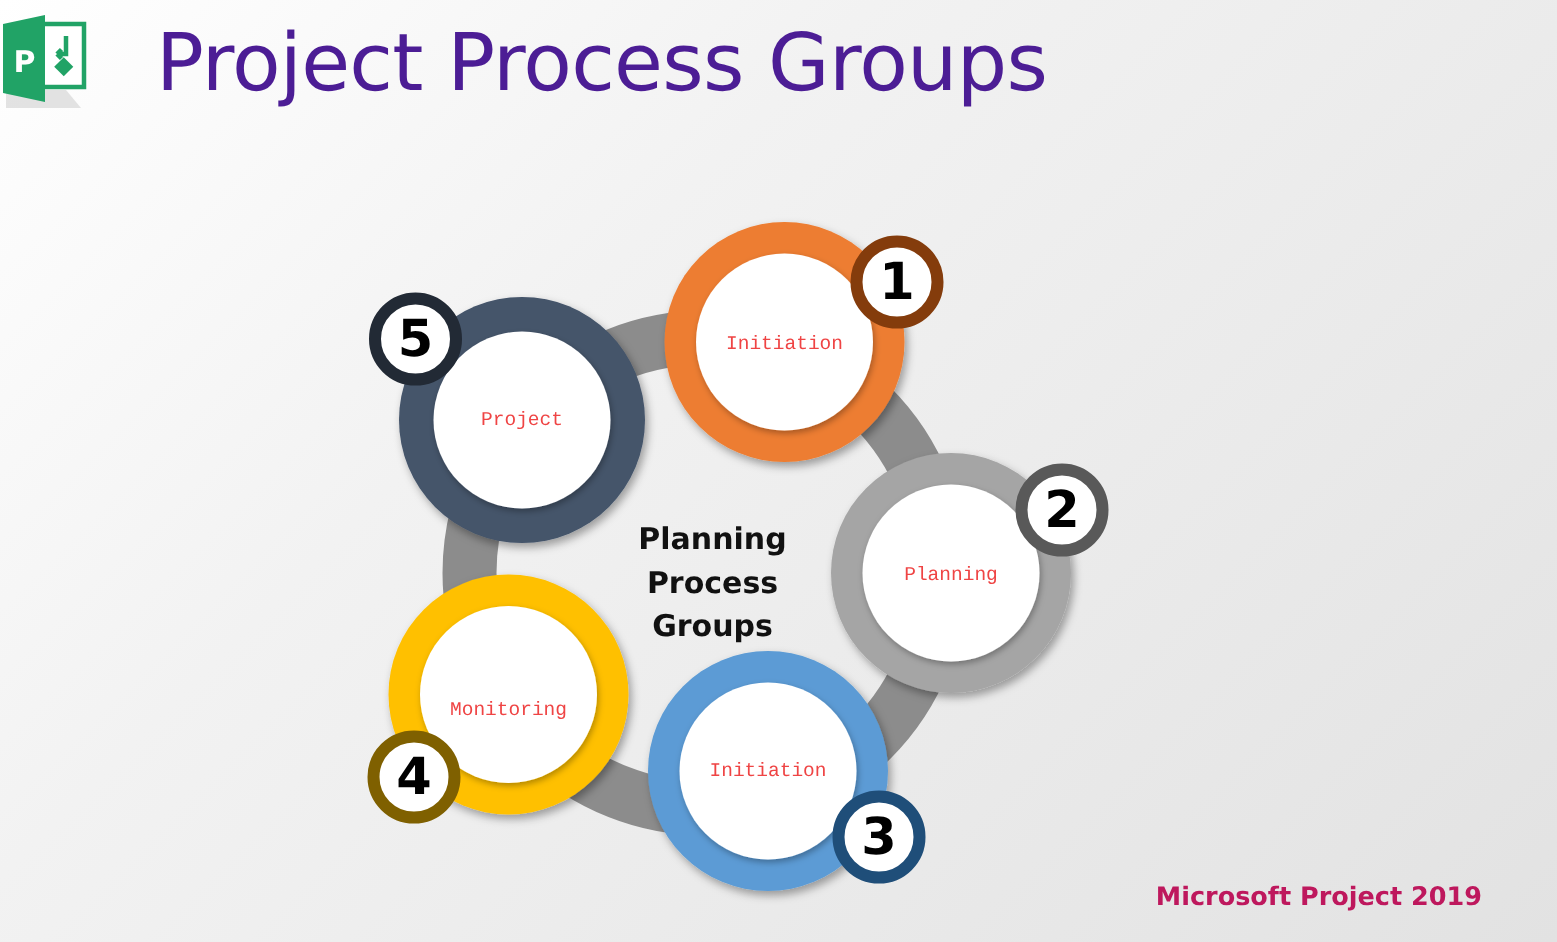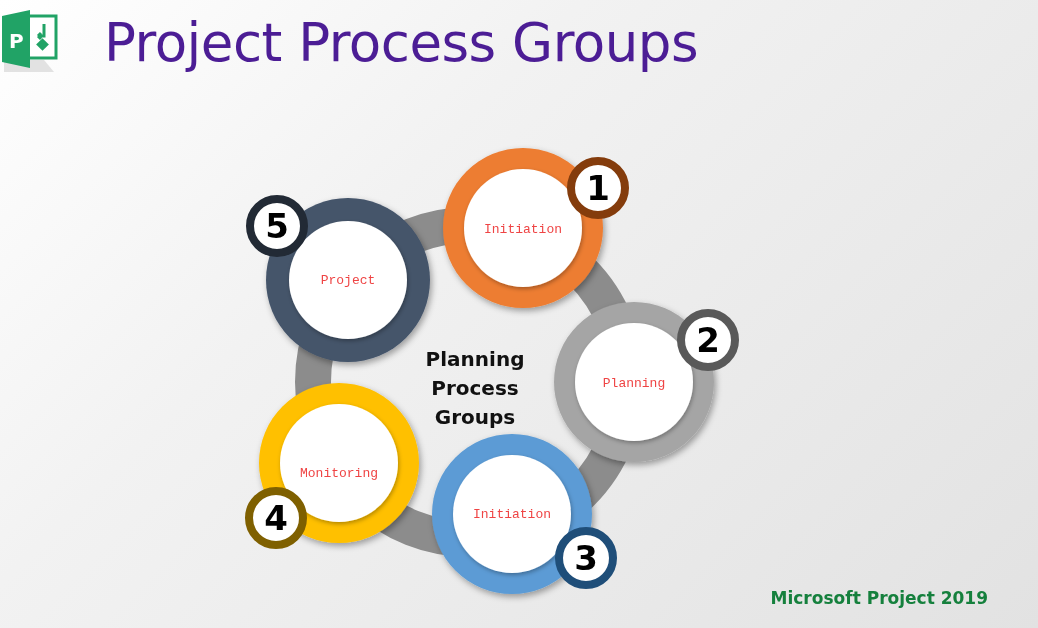--- a/index.html
+++ b/index.html
@@ -25,21 +25,21 @@
     font-family: "DejaVu Sans", sans-serif; font-weight:bold; font-size:34px; color:#000;
   }
   .center-label {
     position:absolute; left:475px; top:345px; transform:translateX(-50%);
     text-align:center; font-family:"DejaVu Sans", sans-serif; font-weight:bold;
     font-size:20px; line-height:29px; color:#111;
   }
   .center-label span { display:block; }
   .footer {
     position:absolute; right:50px; top:588px;
-    font-family:"DejaVu Sans", sans-serif; font-weight:bold; font-size:17px; color:#15803d;
+    font-family:"DejaVu Sans", sans-serif; font-weight:bold; font-size:17px; color:#be185d;
   }
 </style>
 </head>
 <body>
 
 <svg class="logo" viewBox="0 0 60 62">
   <polygon points="4,50 44,50 54,62 4,62" fill="#d0d0d0" opacity="0.6"></polygon>
   <rect x="26" y="6" width="30" height="42" fill="#ffffff" stroke="#21a366" stroke-width="3"></rect>
   <path d="M44 14 v12 h-6 M38 26 l3 -3 M38 26 l3 3" fill="none" stroke="#21a366" stroke-width="3"></path>
   <rect x="38" y="30" width="9" height="9" transform="rotate(45 42.5 34.5)" fill="#21a366"></rect>

